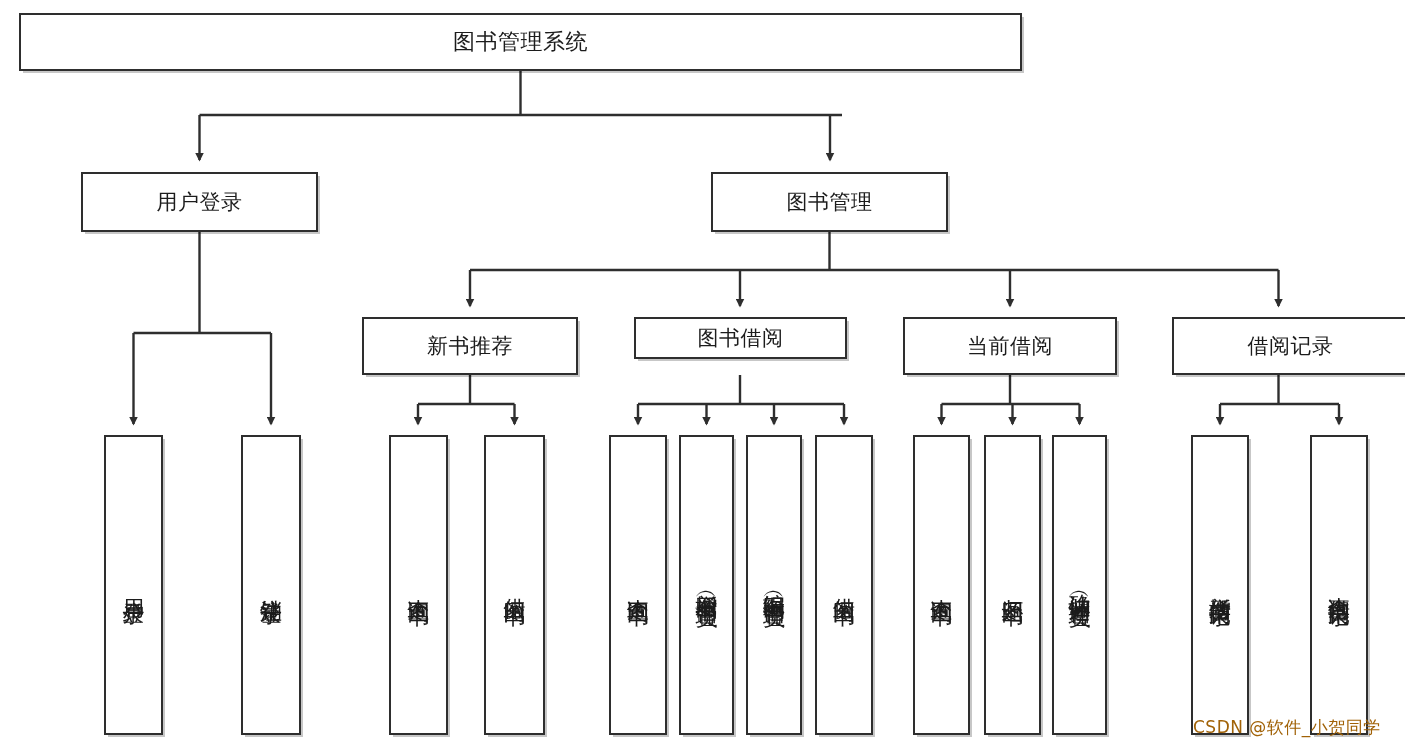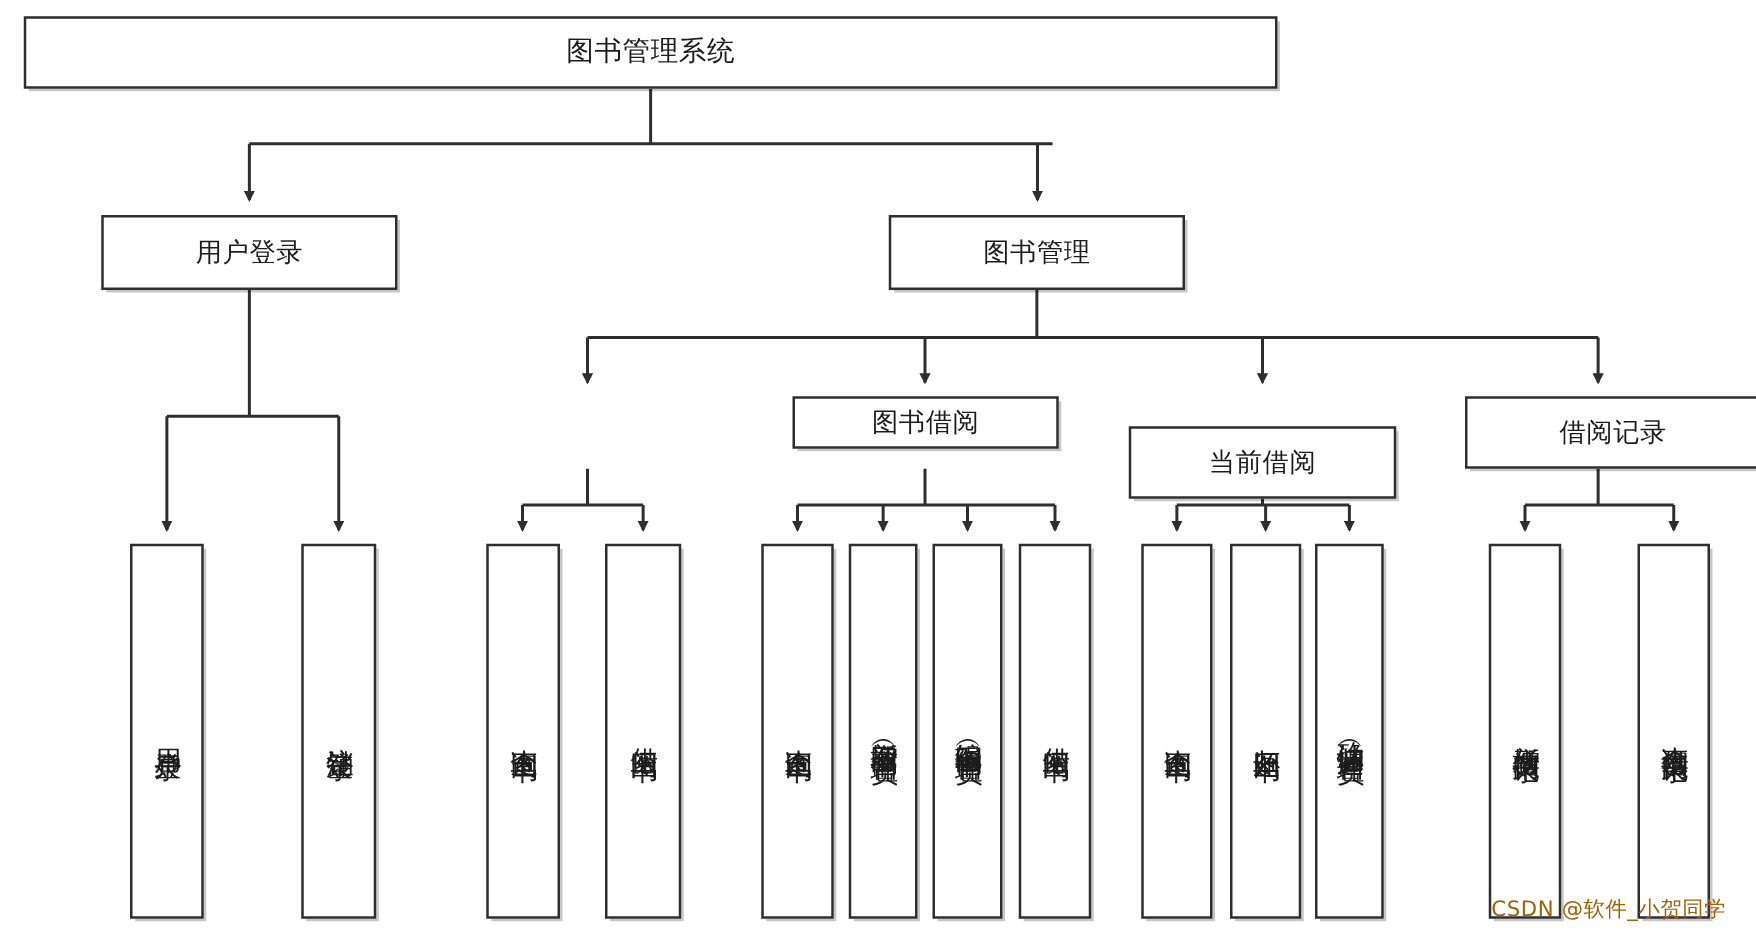--- a/index.html
+++ b/index.html
@@ -135,26 +135,29 @@
   </div>
 
   <div class="node horiz" style="left:81px; top:172px; width:237px; height:60px;">
     <span class="node-label">用户登录</span>
   </div>
 
   <div class="node horiz" style="left:711px; top:172px; width:237px; height:60px;">
     <span class="node-label">图书管理</span>
   </div>
 
+  <div class="node horiz" style="left:362px; top:317px; width:216px; height:58px;">
+    <span class="node-label">新书推荐</span>
+  </div>
 
   <div class="node horiz" style="left:634px; top:317px; width:213px; height:42px;">
     <span class="node-label">图书借阅</span>
   </div>
 
-  <div class="node horiz" style="left:903px; top:317px; width:214px; height:58px;margin-top:24px;">
+  <div class="node horiz" style="left:903px; top:317px; width:214px; height:58px;">
     <span class="node-label">当前借阅</span>
   </div>
 
   <div class="node horiz" style="left:1172px; top:317px; width:237px; height:58px;">
     <span class="node-label">借阅记录</span>
   </div>
 
   <div class="node vert" style="left:104px; top:435px; width:59px; height:300px;">
     <span class="node-label">用户登录</span>
   </div>

